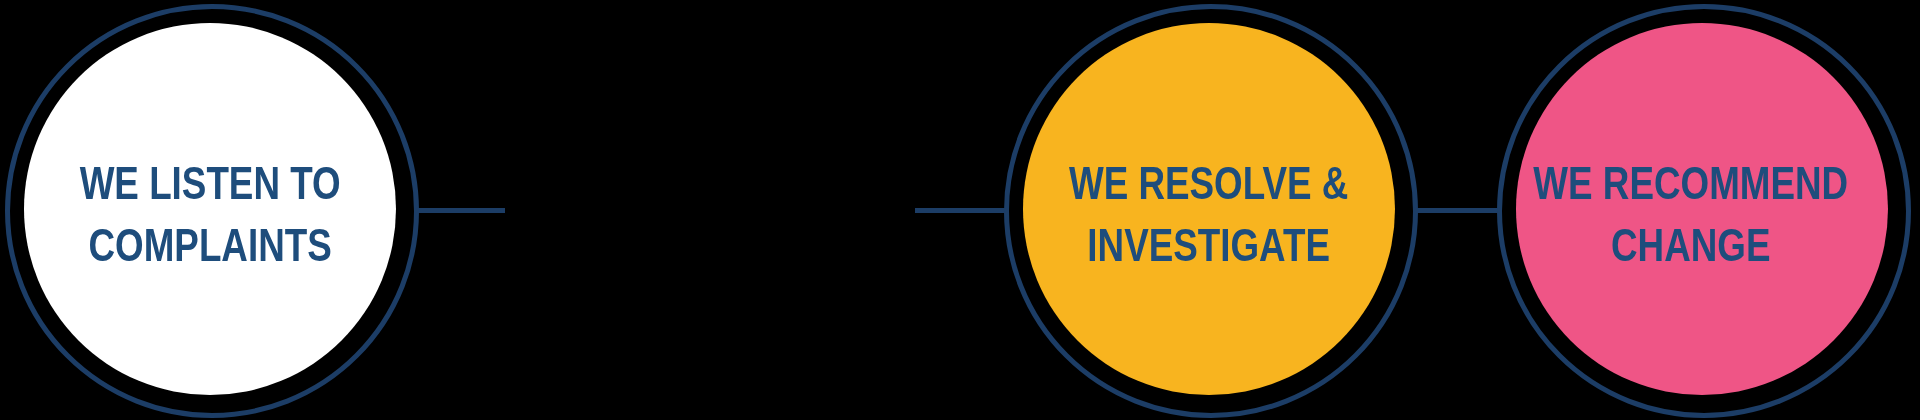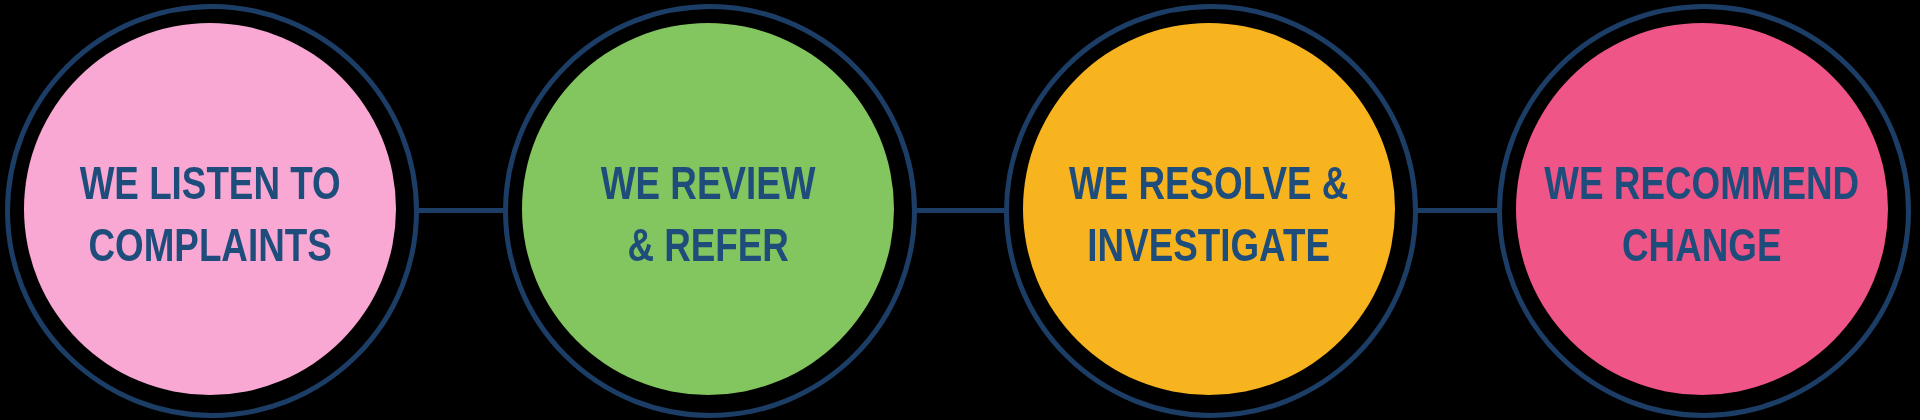--- a/index.html
+++ b/index.html
@@ -59,54 +59,46 @@
   .connector-1 { left: 417px;  width: 88px; }
   .connector-2 { left: 915px;  width: 91px; }
   .connector-3 { left: 1416px; width: 83px; }
 </style>
 </head>
 <body>
 
 <div class="stage" style="background: rgb(0, 0, 0);">
 
   <div class="ring ring-1" style="border-color: rgb(28, 61, 102);">
-    <div class="fill" style="background: #f9a8d4;">
+    <div class="fill" style="background: #ffffff;">
       <div class="label" style="color: rgb(30, 77, 124);">
         <span>WE LISTEN TO</span>
         <span>COMPLAINTS</span>
       </div>
     </div>
   </div>
 
   <div class="connector connector-1" style="background: rgb(28, 61, 102);"></div>
 
-  <div class="ring ring-2" style="border-color: rgb(28, 61, 102);">
-    <div class="fill" style="background: rgb(131, 197, 94);">
-      <div class="label" style="color: rgb(30, 77, 124);">
-        <span>WE REVIEW</span>
-        <span>&amp; REFER</span>
-      </div>
-    </div>
-  </div>
 
   <div class="connector connector-2" style="background: rgb(28, 61, 102);"></div>
 
   <div class="ring ring-3" style="border-color: rgb(28, 61, 102);">
     <div class="fill" style="background: rgb(248, 180, 31);">
       <div class="label" style="color: rgb(30, 77, 124);">
         <span>WE RESOLVE &amp;</span>
         <span>INVESTIGATE</span>
       </div>
     </div>
   </div>
 
   <div class="connector connector-3" style="background: rgb(28, 61, 102);"></div>
 
   <div class="ring ring-4" style="border-color: rgb(28, 61, 102);">
-    <div class="fill" style="background: rgb(239, 85, 134);">
+    <div class="fill" style="background: rgb(239, 85, 134); justify-content: flex-end;">
       <div class="label" style="color: rgb(30, 77, 124);">
         <span>WE RECOMMEND</span>
         <span>CHANGE</span>
       </div>
     </div>
   </div>
 
 </div>
 
 </body></html>

